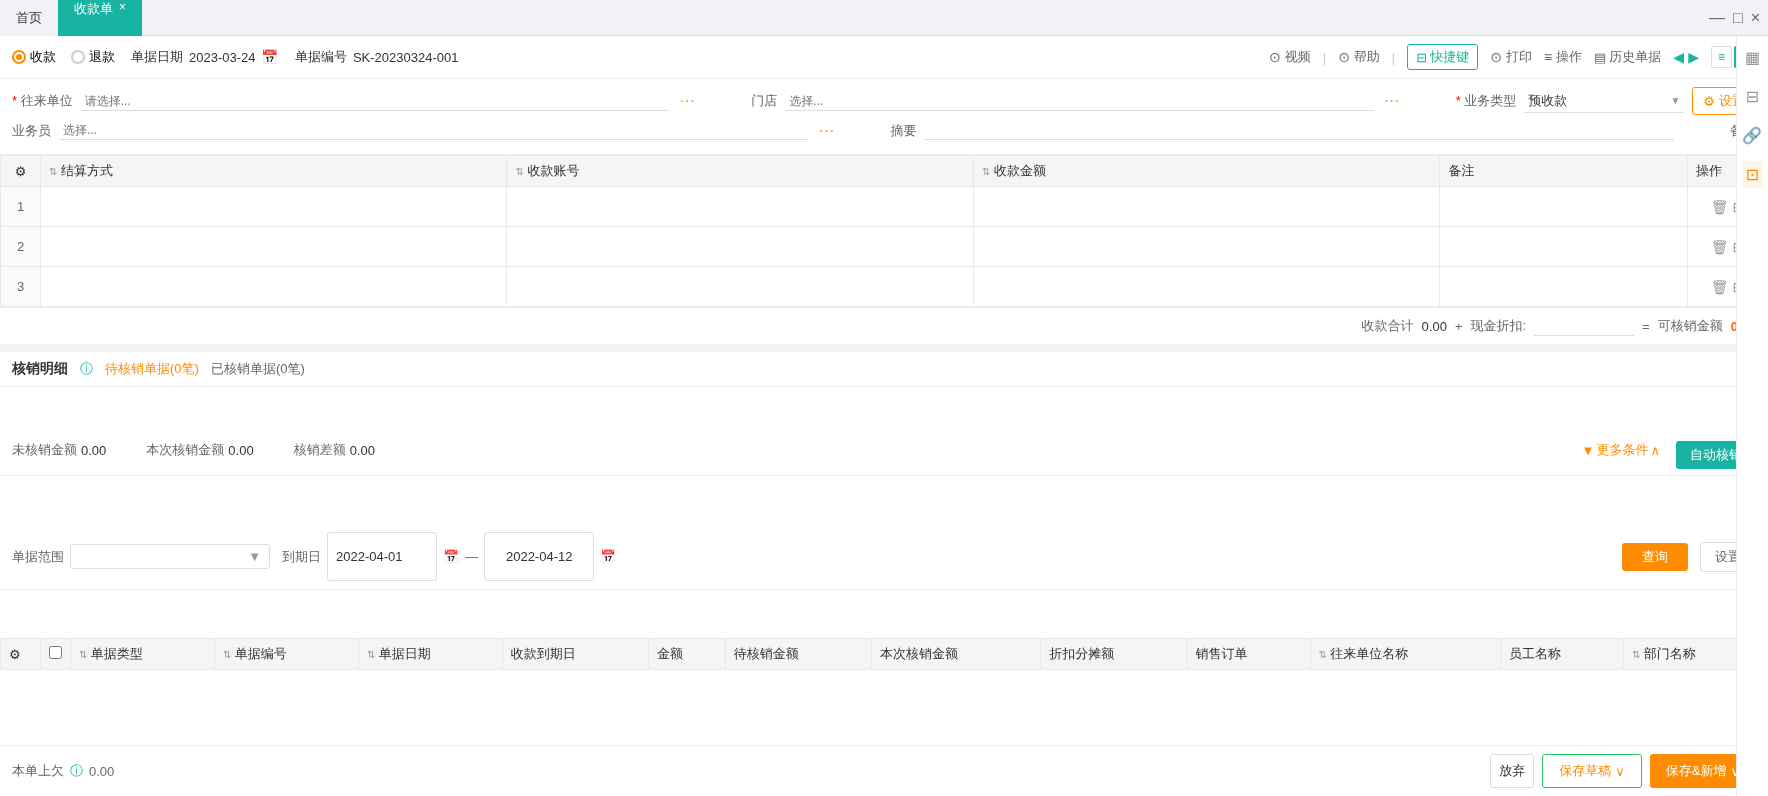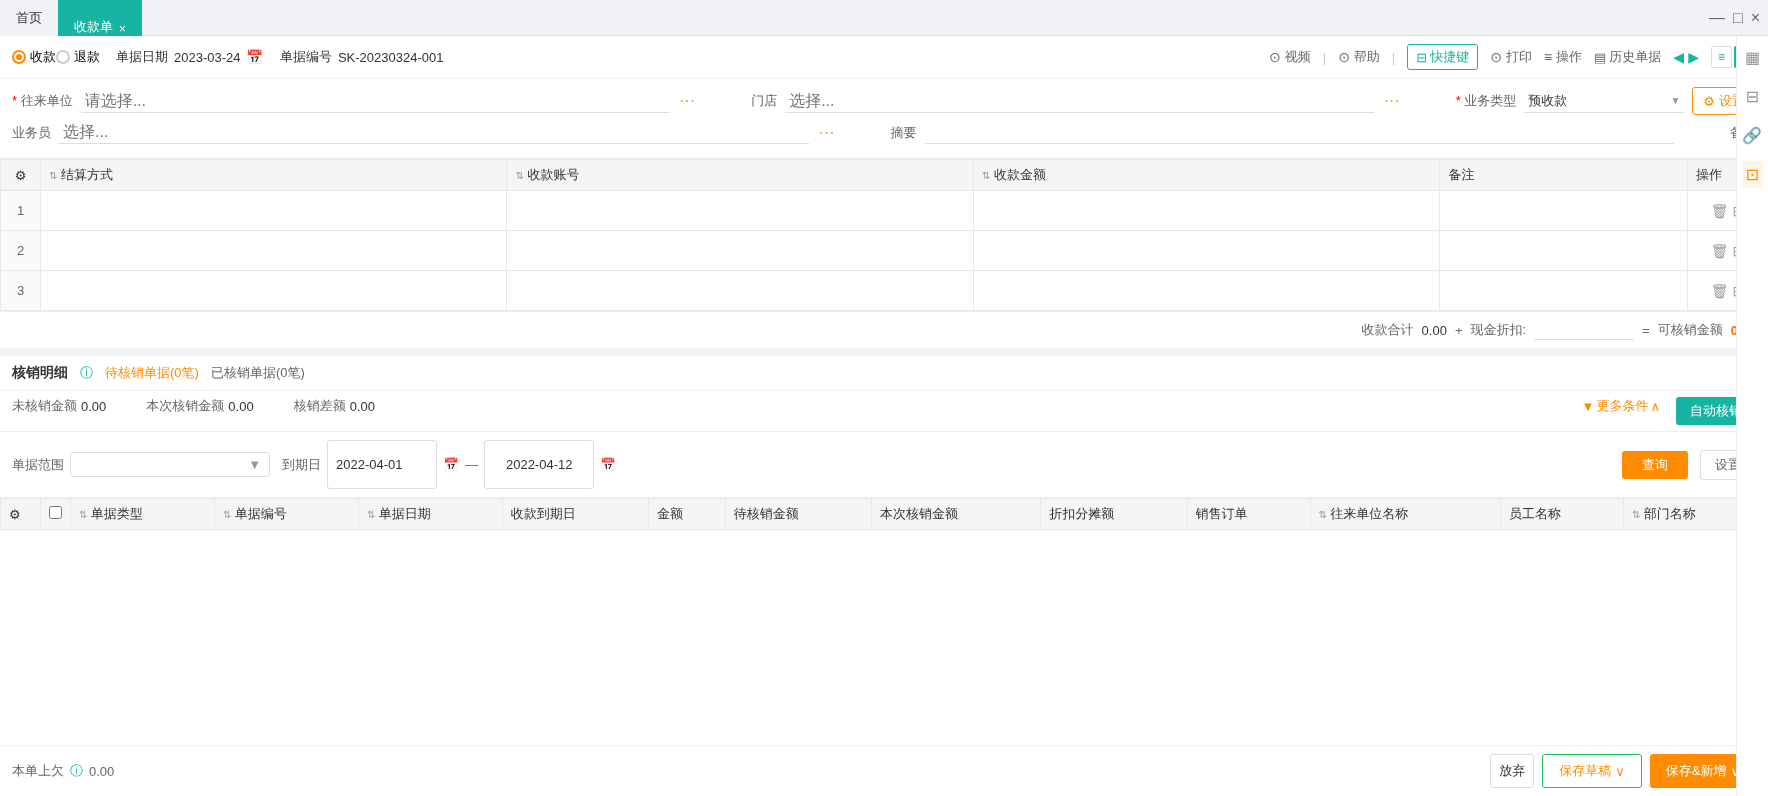--- a/index.html
+++ b/index.html
@@ -9,36 +9,36 @@
     .tab-bar {
       display: flex; align-items: center; background: #f0f2f5; height: 36px;
       border-bottom: 1px solid #ddd;
     }
     .tab-home {
       background: #f0f2f5; color: #333; padding: 0 16px; height: 36px;
       display: flex; align-items: center; cursor: pointer; font-size: 13px;
     }
     .tab-active {
       background: #17b3a3; color: #fff; padding: 0 16px; height: 36px;
-      display: flex; align-items: flex-end; cursor: pointer; font-size: 13px;
+      display: flex; align-items: flex-start; cursor: pointer; font-size: 13px;
       gap: 6px;
     }
     .tab-close { font-size: 12px; cursor: pointer; }
     .tab-bar-right { margin-left: auto; display: flex; align-items: center; padding-right: 8px; gap: 8px; }
     .tab-bar-right span { cursor: pointer; color: #666; font-size: 14px; }
 
     
     .main-content { background: #fff; margin: 0; height: calc(796px - 36px); display: flex; flex-direction: column; }
 
     
     .toolbar {
       display: flex; align-items: center; padding: 8px 12px; border-bottom: 1px solid #eee;
       gap: 16px; background: #fff;
     }
-    .radio-group { display: flex; gap: 0; align-items: center; }
+    .radio-group { display: flex; gap: 15px; align-items: center; }
     .radio-item { display: flex; align-items: center; gap: 4px; cursor: pointer; }
     .radio-dot { width: 14px; height: 14px; border-radius: 50%; border: 2px solid #ccc; display: flex; align-items: center; justify-content: center; }
     .radio-dot.active { border-color: #ff8c00; }
     .radio-dot.active::after { content: ''; width: 6px; height: 6px; background: #ff8c00; border-radius: 50%; }
     .toolbar-field { display: flex; align-items: center; gap: 6px; }
     .toolbar-label { color: #333; white-space: nowrap; }
     .toolbar-value { color: #333; font-weight: normal; }
     .toolbar-icon { color: #17b3a3; cursor: pointer; font-size: 14px; }
     .toolbar-right { margin-left: auto; display: flex; align-items: center; gap: 12px; }
     .toolbar-right-item { display: flex; align-items: center; gap: 4px; color: #666; cursor: pointer; font-size: 12px; }
@@ -48,21 +48,21 @@
     .nav-arrows { display: flex; gap: 4px; }
     .nav-arrow { color: #17b3a3; cursor: pointer; font-size: 14px; }
     .view-toggle { display: flex; gap: 2px; }
     .view-btn { background: #17b3a3; color: #fff; border: none; padding: 3px 6px; cursor: pointer; font-size: 12px; border-radius: 2px; }
 
     
     .form-area { padding: 8px 12px; background: #fff; border-bottom: 1px solid #eee; }
     .form-row { display: flex; align-items: center; gap: 8px; margin-bottom: 6px; }
     .form-label { color: #666; white-space: nowrap; font-size: 13px; }
     .form-label.required::before { content: '* '; color: #f00; }
-    .form-input { border: none; border-bottom: 1px solid #ddd; outline: none; padding: 2px 4px; color: #999; flex: 1; min-width: 80px; font-size: 16px; }
+    .form-input { border: none; border-bottom: 1px solid #ddd; outline: none; padding: 2px 4px; color: #999; flex: 1; min-width: 80px; font-size: 12px; }
     .form-more { color: #ff8c00; cursor: pointer; font-size: 16px; margin-left: 2px; }
     .form-select-display { border: none; border-bottom: 1px solid #ddd; padding: 2px 4px; color: #333; min-width: 120px; display: flex; align-items: center; justify-content: space-between; cursor: pointer; }
     .settings-btn { background: #fff; border: 1px solid #ff8c00; color: #ff8c00; padding: 4px 10px; border-radius: 3px; cursor: pointer; display: flex; align-items: center; gap: 4px; font-size: 12px; margin-left: auto; }
 
     
     .table-container { flex: 0 0 auto; }
     .data-table { width: 100%; border-collapse: collapse; }
     .data-table th { background: #f5f5f5; border: 1px solid #e8e8e8; padding: 6px 8px; text-align: left; color: #333; font-weight: normal; font-size: 13px; }
     .data-table td { border: 1px solid #e8e8e8; padding: 6px 8px; color: #333; font-size: 13px; height: 40px; }
     .data-table td:first-child { text-align: center; color: #666; background: #fafafa; width: 40px; }
@@ -75,21 +75,21 @@
     .summary-row { display: flex; align-items: center; justify-content: flex-end; padding: 8px 12px; gap: 8px; background: #fff; border-top: 1px solid #eee; color: #333; font-size: 13px; }
     .summary-label { color: #666; }
     .summary-value { color: #333; }
     .summary-orange { color: #ff6600; font-weight: bold; }
     .summary-input { border: none; border-bottom: 1px solid #ddd; width: 100px; outline: none; text-align: right; padding: 2px 4px; }
 
     
     .section-divider { height: 8px; background: #f0f2f5; }
 
     
-    .hexiao-section { background: #fff; flex: 1; display: flex; flex-direction: column; overflow: hidden; }
+    .hexiao-section { background: #fff; flex: 1; display: flex; flex-direction: column; overflow: hidden; gap: 48px; }
     .hexiao-header { padding: 8px 12px; display: flex; align-items: center; gap: 12px; border-bottom: 1px solid #eee; }
     .hexiao-title { font-size: 14px; font-weight: bold; color: #333; }
     .hexiao-info-icon { color: #17b3a3; cursor: pointer; }
     .tab-link { color: #ff8c00; cursor: pointer; font-size: 13px; }
     .tab-link-normal { color: #666; cursor: pointer; font-size: 13px; }
 
     .hexiao-stats { display: flex; align-items: flex-start; gap: 16px; padding: 6px 12px; border-bottom: 1px solid #eee; }
     .stat-item { display: flex; align-items: center; gap: 4px; font-size: 13px; }
     .stat-label { color: #666; }
     .stat-value { color: #333; }

